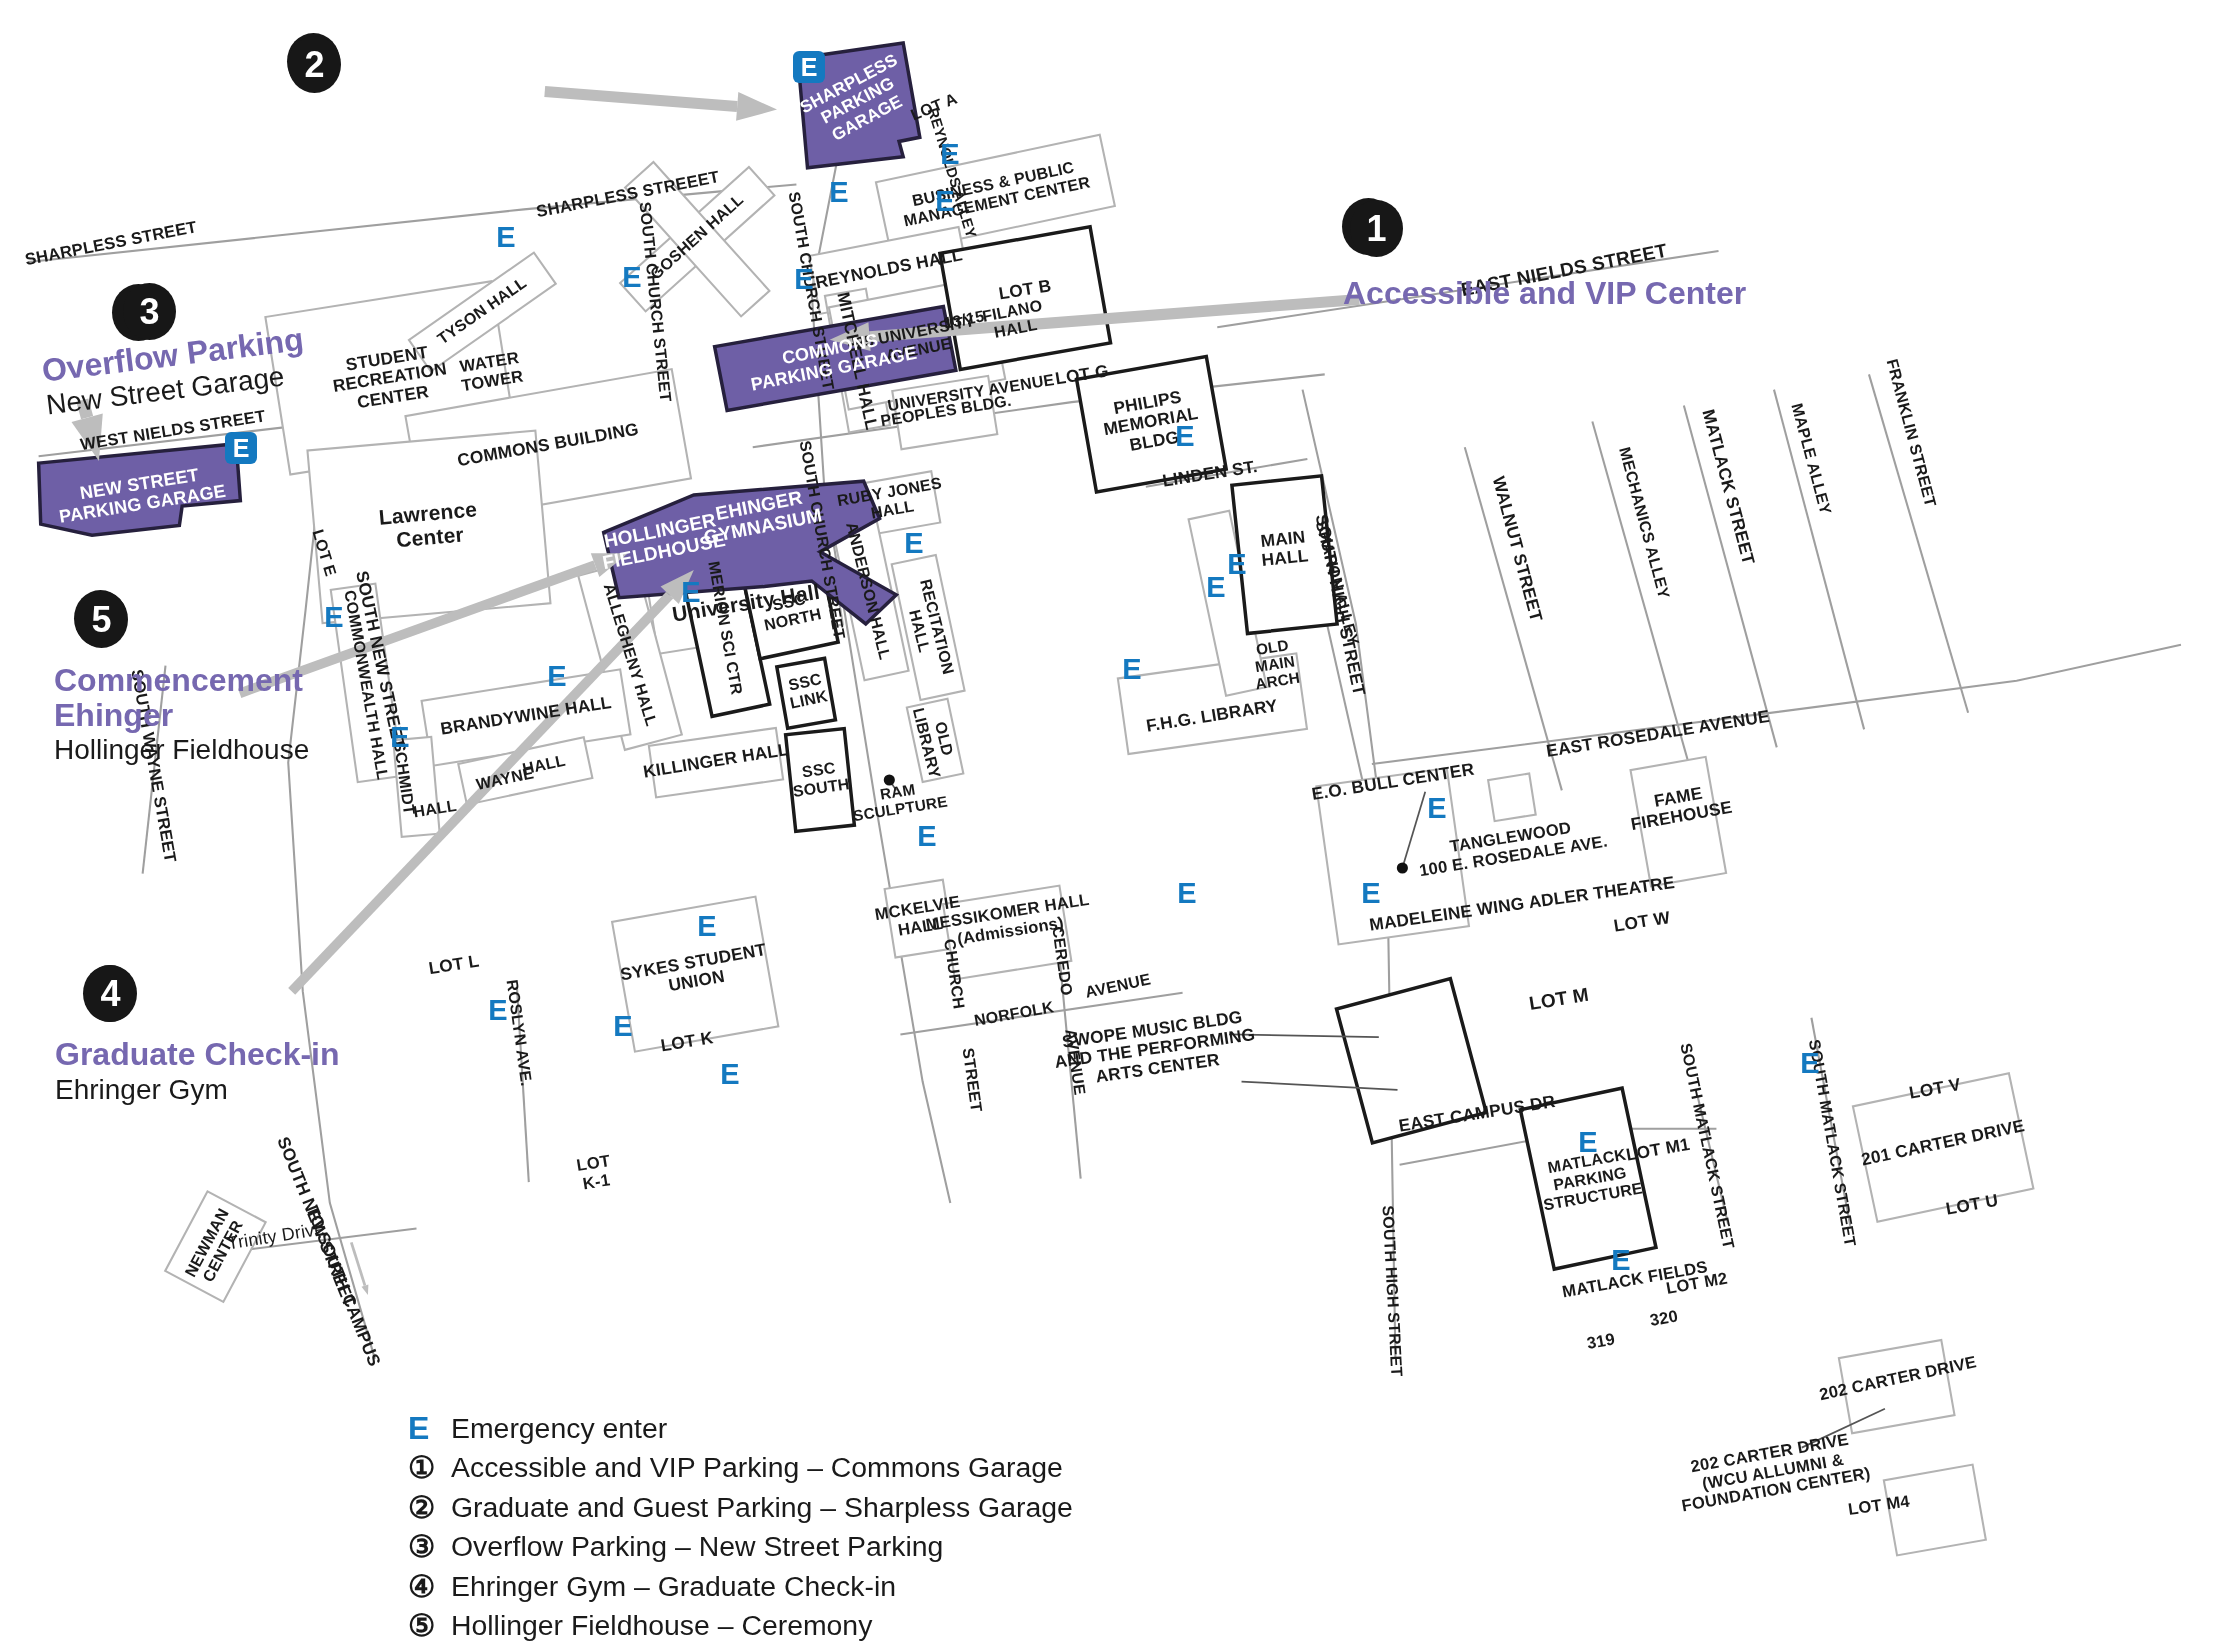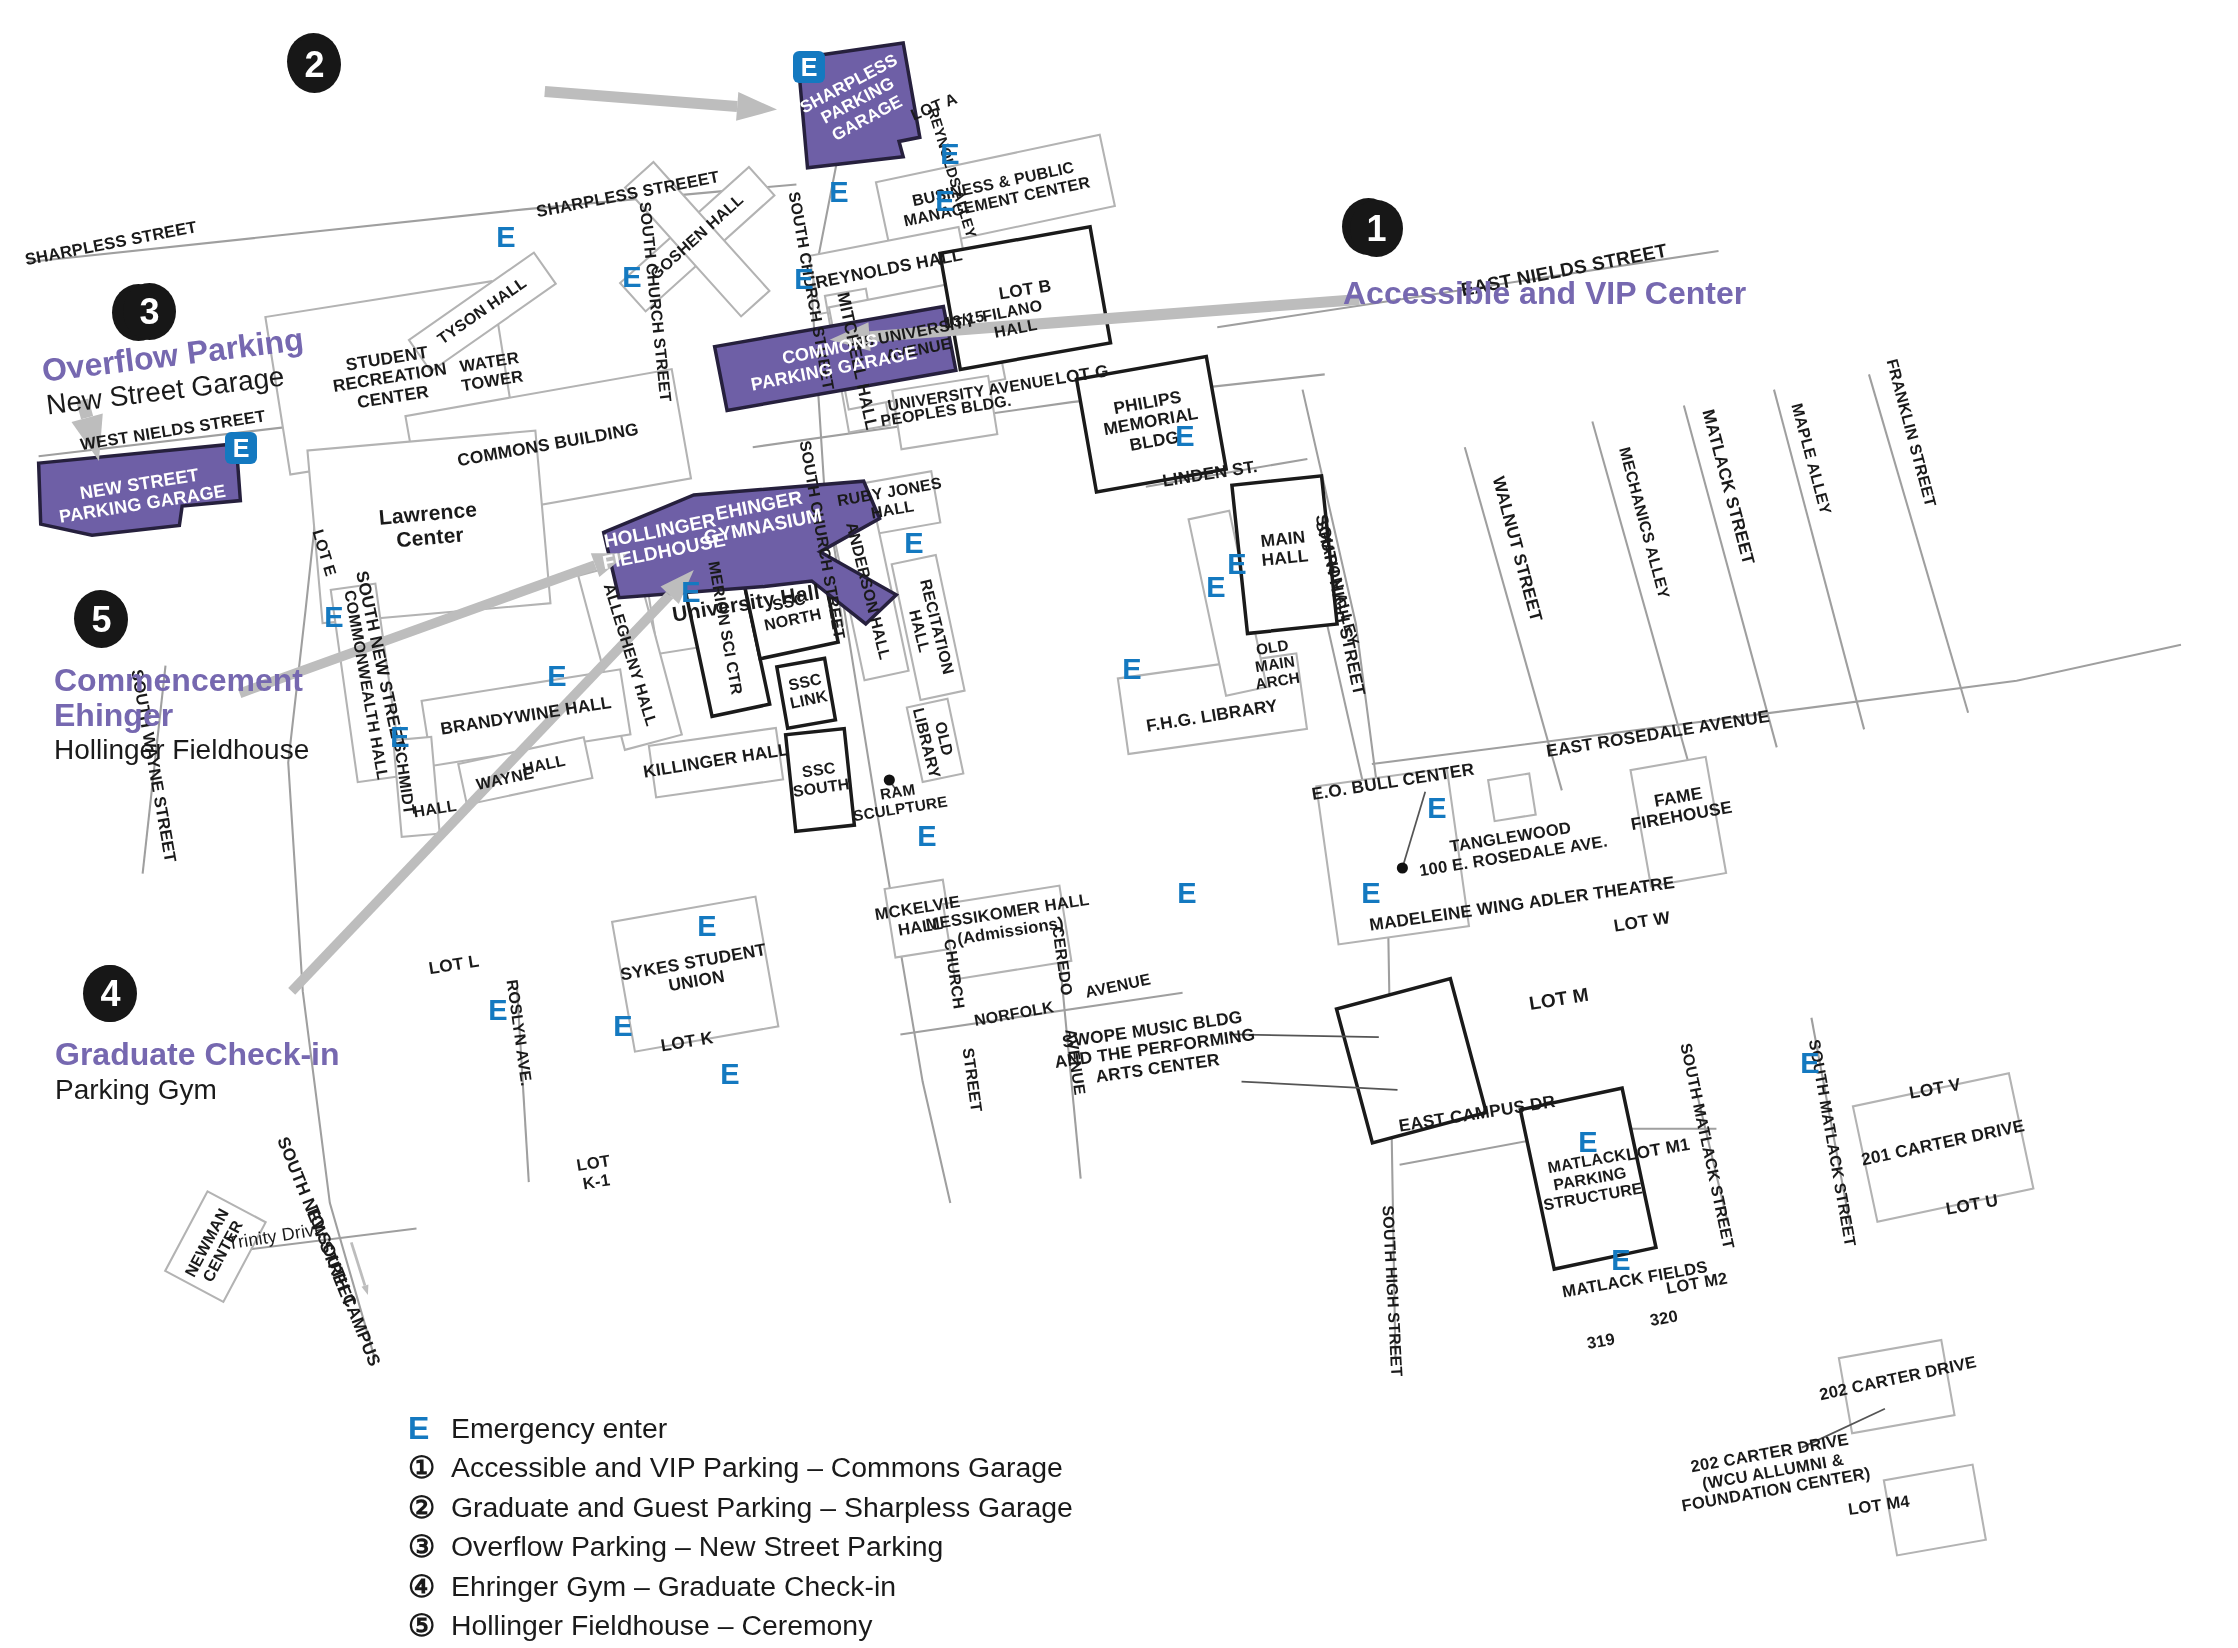--- a/index.html
+++ b/index.html
@@ -350,21 +350,21 @@
       <h2>Commencement
 Ehinger</h2>
       <p>Hollinger Fieldhouse</p>
     </div>
   </div>
 
   <div class="callout" id="callout-4">
     <div class="numcircle">4</div>
     <div class="ctext">
       <h2>Graduate Check-in</h2>
-      <p>Parking Gym</p>
+      <p>Ehringer Gym</p>
     </div>
   </div>
 
   <div id="legend">
     <div class="legend-row">
       <span class="legend-sym blue">E</span>
       <span class="legend-text">Emergency enter</span>
     </div>
     <div class="legend-row">
       <span class="legend-sym">①</span>

